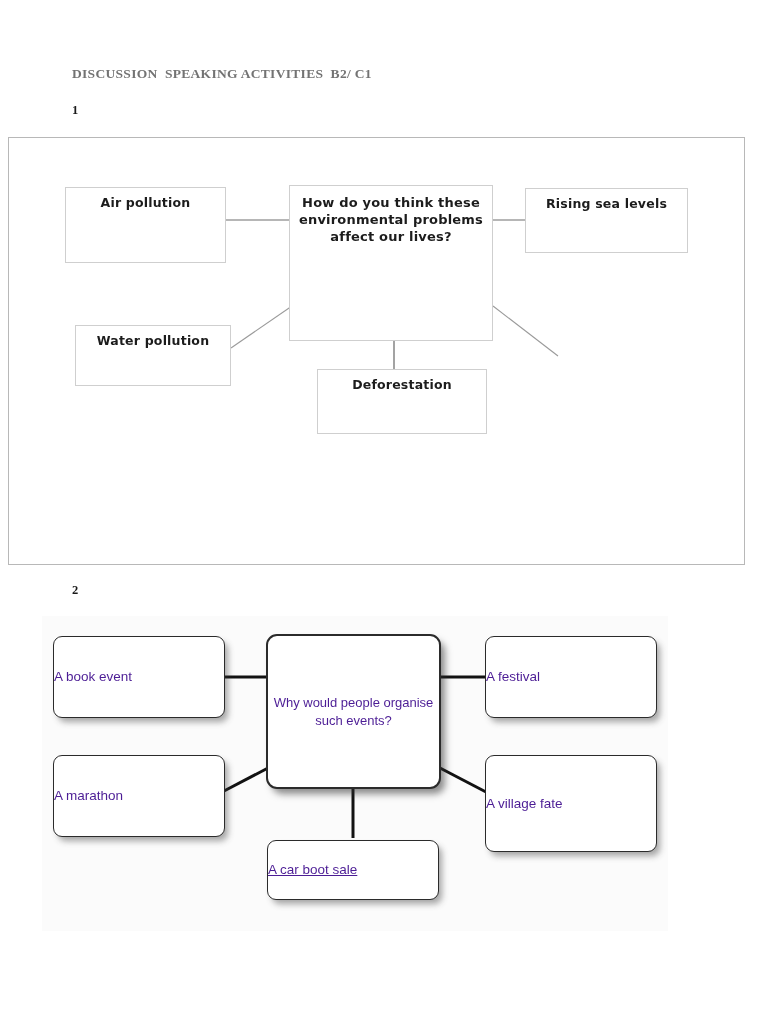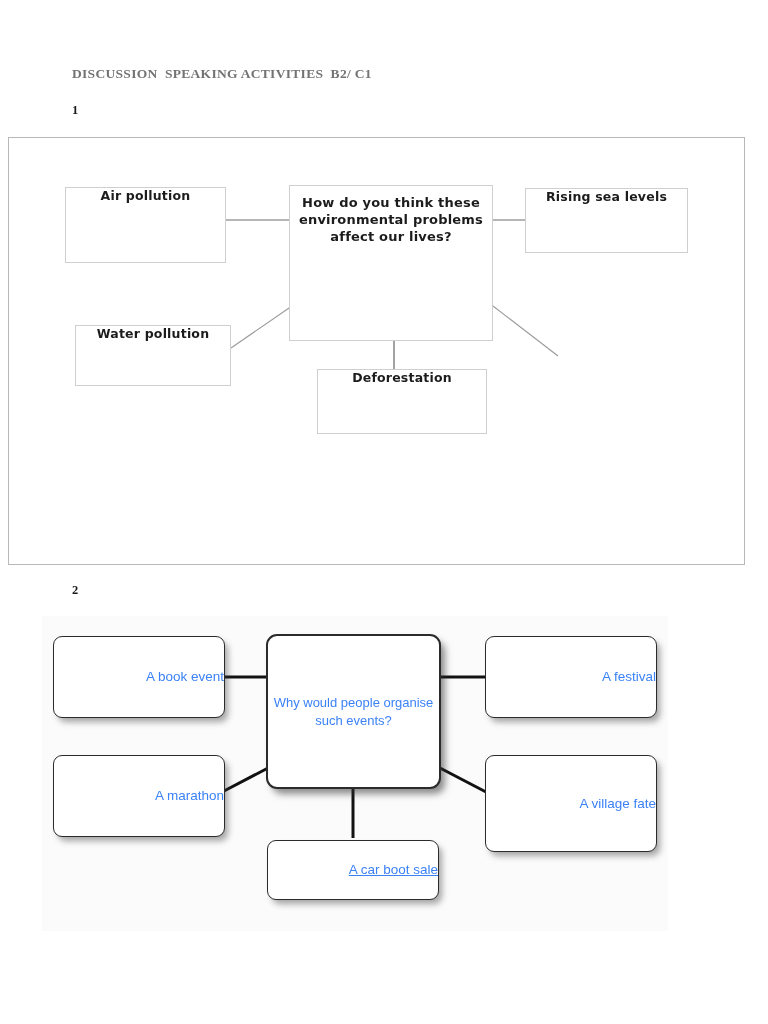--- a/index.html
+++ b/index.html
@@ -60,20 +60,21 @@
     border: 1px solid #cfcfcf;
     background: #ffffff;
     box-sizing: border-box;
     font-family: "DejaVu Sans", sans-serif;
     font-weight: bold;
     font-size: 12.5px;
     color: #1c1c1c;
     text-align: center;
     line-height: 1.28;
     letter-spacing: 0.2px;
+    padding-top: 7px;
     z-index: 2;
   }
   .d1-box.center {
     font-size: 13px;
     line-height: 1.3;
     padding-top: 9px;
   }
 
   
   #diagram-2 {
@@ -91,24 +92,24 @@
     height: 315px;
   }
   .d2-box {
     position: absolute;
     border: 1.5px solid #2b2b2b;
     border-radius: 9px;
     background: #ffffff;
     box-sizing: border-box;
     display: flex;
     align-items: center;
-    justify-content: flex-end;
+    justify-content: flex-start;
     font-family: "Liberation Sans", sans-serif;
     font-size: 13.5px;
-    color: #3b82f6;
+    color: #4c1d95;
     text-align: center;
     line-height: 1.32;
     box-shadow: 4px 5px 6px -1px rgba(60,60,60,0.45);
     z-index: 2;
   }
   .d2-box.center {
     border-width: 2.5px;
     border-radius: 11px;
     font-size: 13px;
     box-shadow: 5px 6px 7px -1px rgba(50,50,50,0.55);

